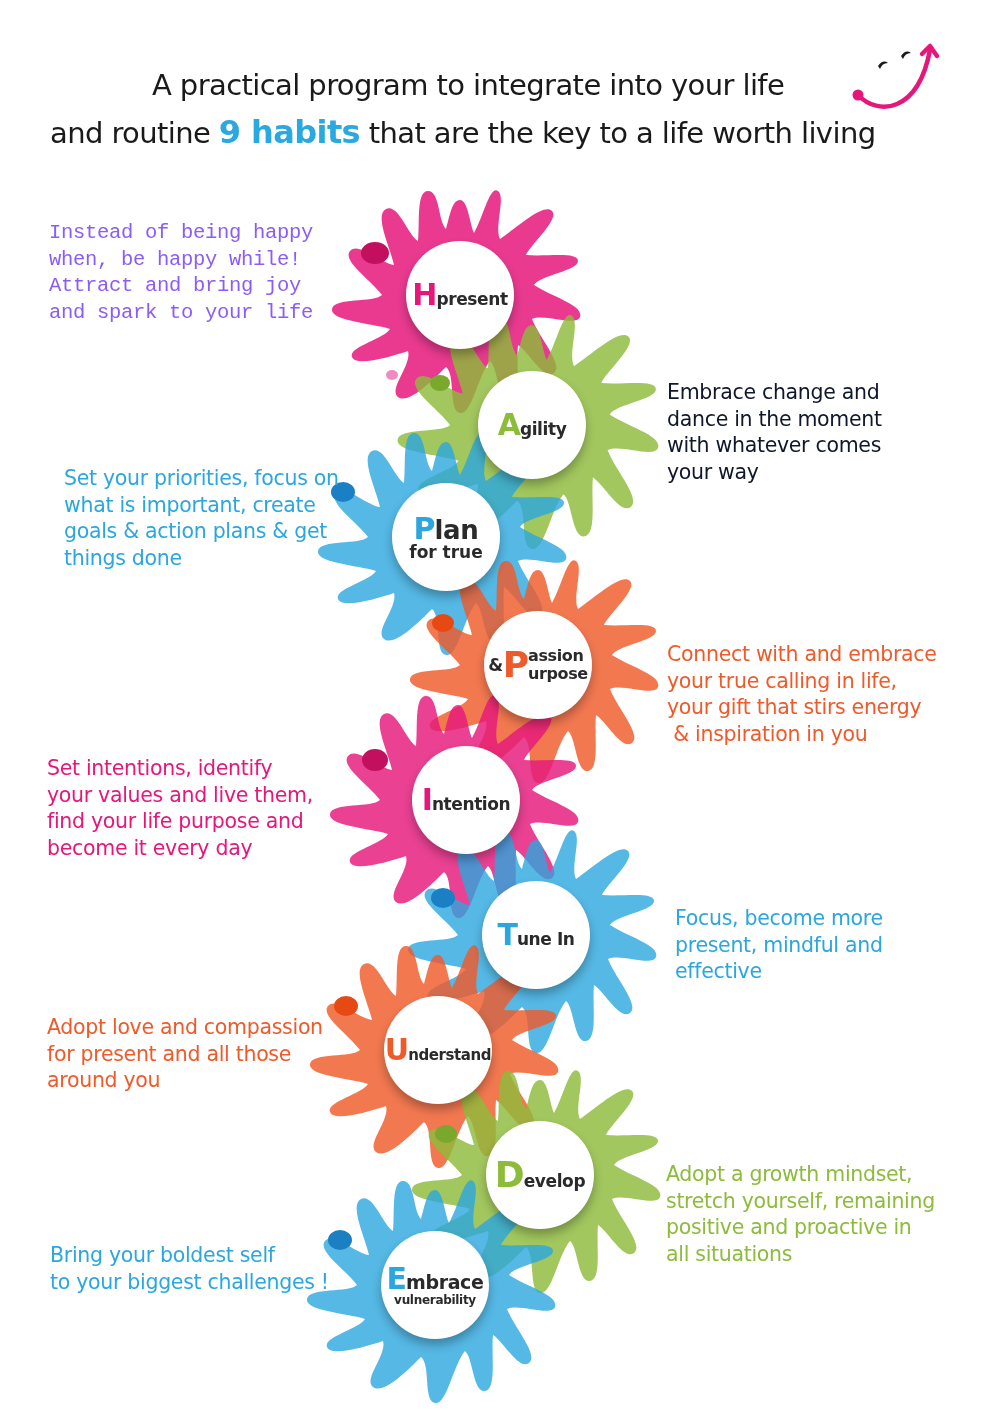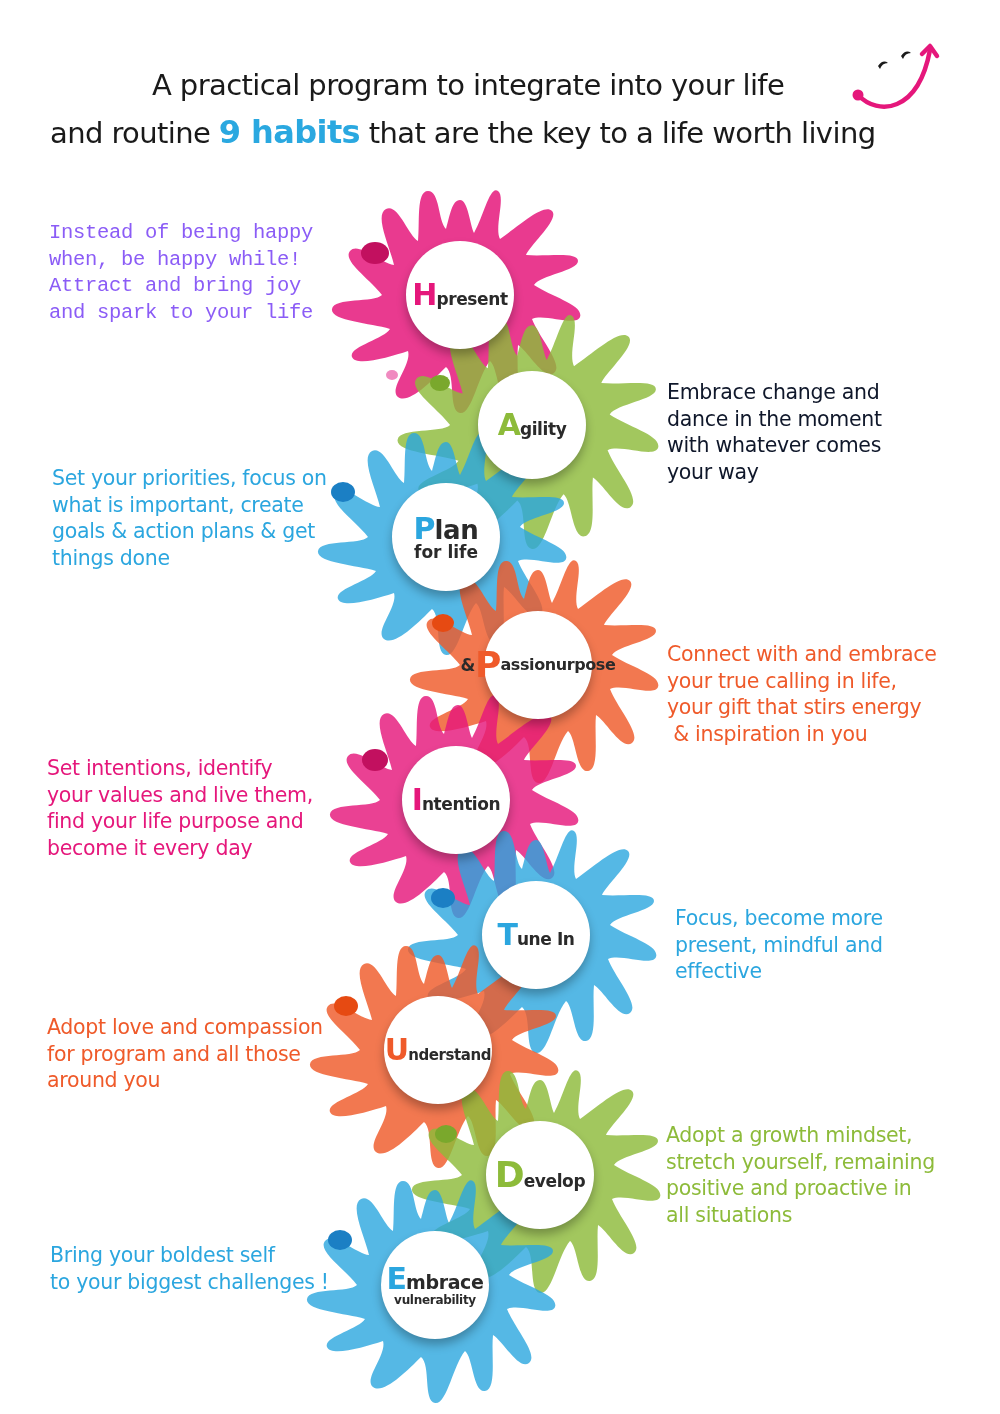--- a/index.html
+++ b/index.html
@@ -95,33 +95,33 @@
 </svg>
 
 <div class="habit" style="left:406px;top:241px;">
   <div class="word"><span class="init" style="color:#e5177b">H</span><span>present</span></div>
 </div>
 <div class="habit" style="left:478px;top:371px;justify-content:center;">
   <div class="word"><span class="init" style="color:#8dbb3a">A</span><span>gility</span></div>
 </div>
 <div class="habit" style="left:392px;top:483px;">
   <div class="word"><span class="init" style="color:#2ba6df">P</span><span style="font-size:26px">lan</span></div>
-  <div class="sub">for life</div>
+  <div class="sub">for true</div>
 </div>
 <div class="habit" style="left:484px;top:611px;">
   <div class="word" style="display:flex;align-items:center;">
     <span style="font-size:17px">&amp;</span>
     <span class="init" style="color:#ef5a2a;font-size:36px">P</span>
-    <span style="display:flex;flex-direction:row;text-align:left;font-size:16px;line-height:18px;">
+    <span style="display:flex;flex-direction:column;text-align:left;font-size:16px;line-height:18px;">
       <span>assion</span>
       <span>urpose</span>
     </span>
   </div>
 </div>
-<div class="habit" style="left:402px;top:746px;">
+<div class="habit" style="left:412px;top:746px;">
   <div class="word"><span class="init" style="color:#e5177b">I</span><span>ntention</span></div>
 </div>
 <div class="habit" style="left:482px;top:881px;">
   <div class="word"><span class="init" style="color:#2ba6df">T</span><span>une In</span></div>
 </div>
 <div class="habit" style="left:384px;top:996px;">
   <div class="word" style="font-size:15px"><span class="init" style="color:#ef5a2a">U</span><span>nderstand</span></div>
 </div>
 <div class="habit" style="left:486px;top:1121px;">
   <div class="word"><span class="init" style="color:#8dbb3a;font-size:36px">D</span><span>evelop</span></div>
@@ -132,36 +132,36 @@
 </div>
 
 <div class="desc" style="left:49px;top:220px;color:#8b5cf6;font-family:Liberation Mono, monospace;">Instead of being happy
 when, be happy while!
 Attract and bring joy
 and spark to your life</div>
 <div class="desc" style="left:667px;top:379px;color:#0f172a;">Embrace change and
 dance in the moment
 with whatever comes
 your way</div>
-<div class="desc" style="left:52px;top:465px;color:#2ba6df;">Set your priorities, focus on
+<div class="desc" style="left:64px;top:465px;color:#2ba6df;">Set your priorities, focus on
 what is important, create
 goals &amp; action plans &amp; get
 things done</div>
 <div class="desc" style="left:667px;top:641px;color:#ef5a2a;">Connect with and embrace
 your true calling in life,
 your gift that stirs energy
  &amp; inspiration in you</div>
 <div class="desc" style="left:47px;top:755px;color:#e5177b;">Set intentions, identify
 your values and live them,
 find your life purpose and
 become it every day</div>
 <div class="desc" style="left:675px;top:905px;color:#2ba6df;">Focus, become more
 present, mindful and
 effective</div>
 <div class="desc" style="left:47px;top:1014px;color:#ef5a2a;">Adopt love and compassion
-for program and all those
+for present and all those
 around you</div>
-<div class="desc" style="left:666px;top:1122px;color:#8dbb3a;">Adopt a growth mindset,
+<div class="desc" style="left:666px;top:1161px;color:#8dbb3a;">Adopt a growth mindset,
 stretch yourself, remaining
 positive and proactive in
 all situations</div>
 <div class="desc" style="left:50px;top:1242px;color:#2ba6df;">Bring your boldest self
 to your biggest challenges !</div>
 
 </body></html>

